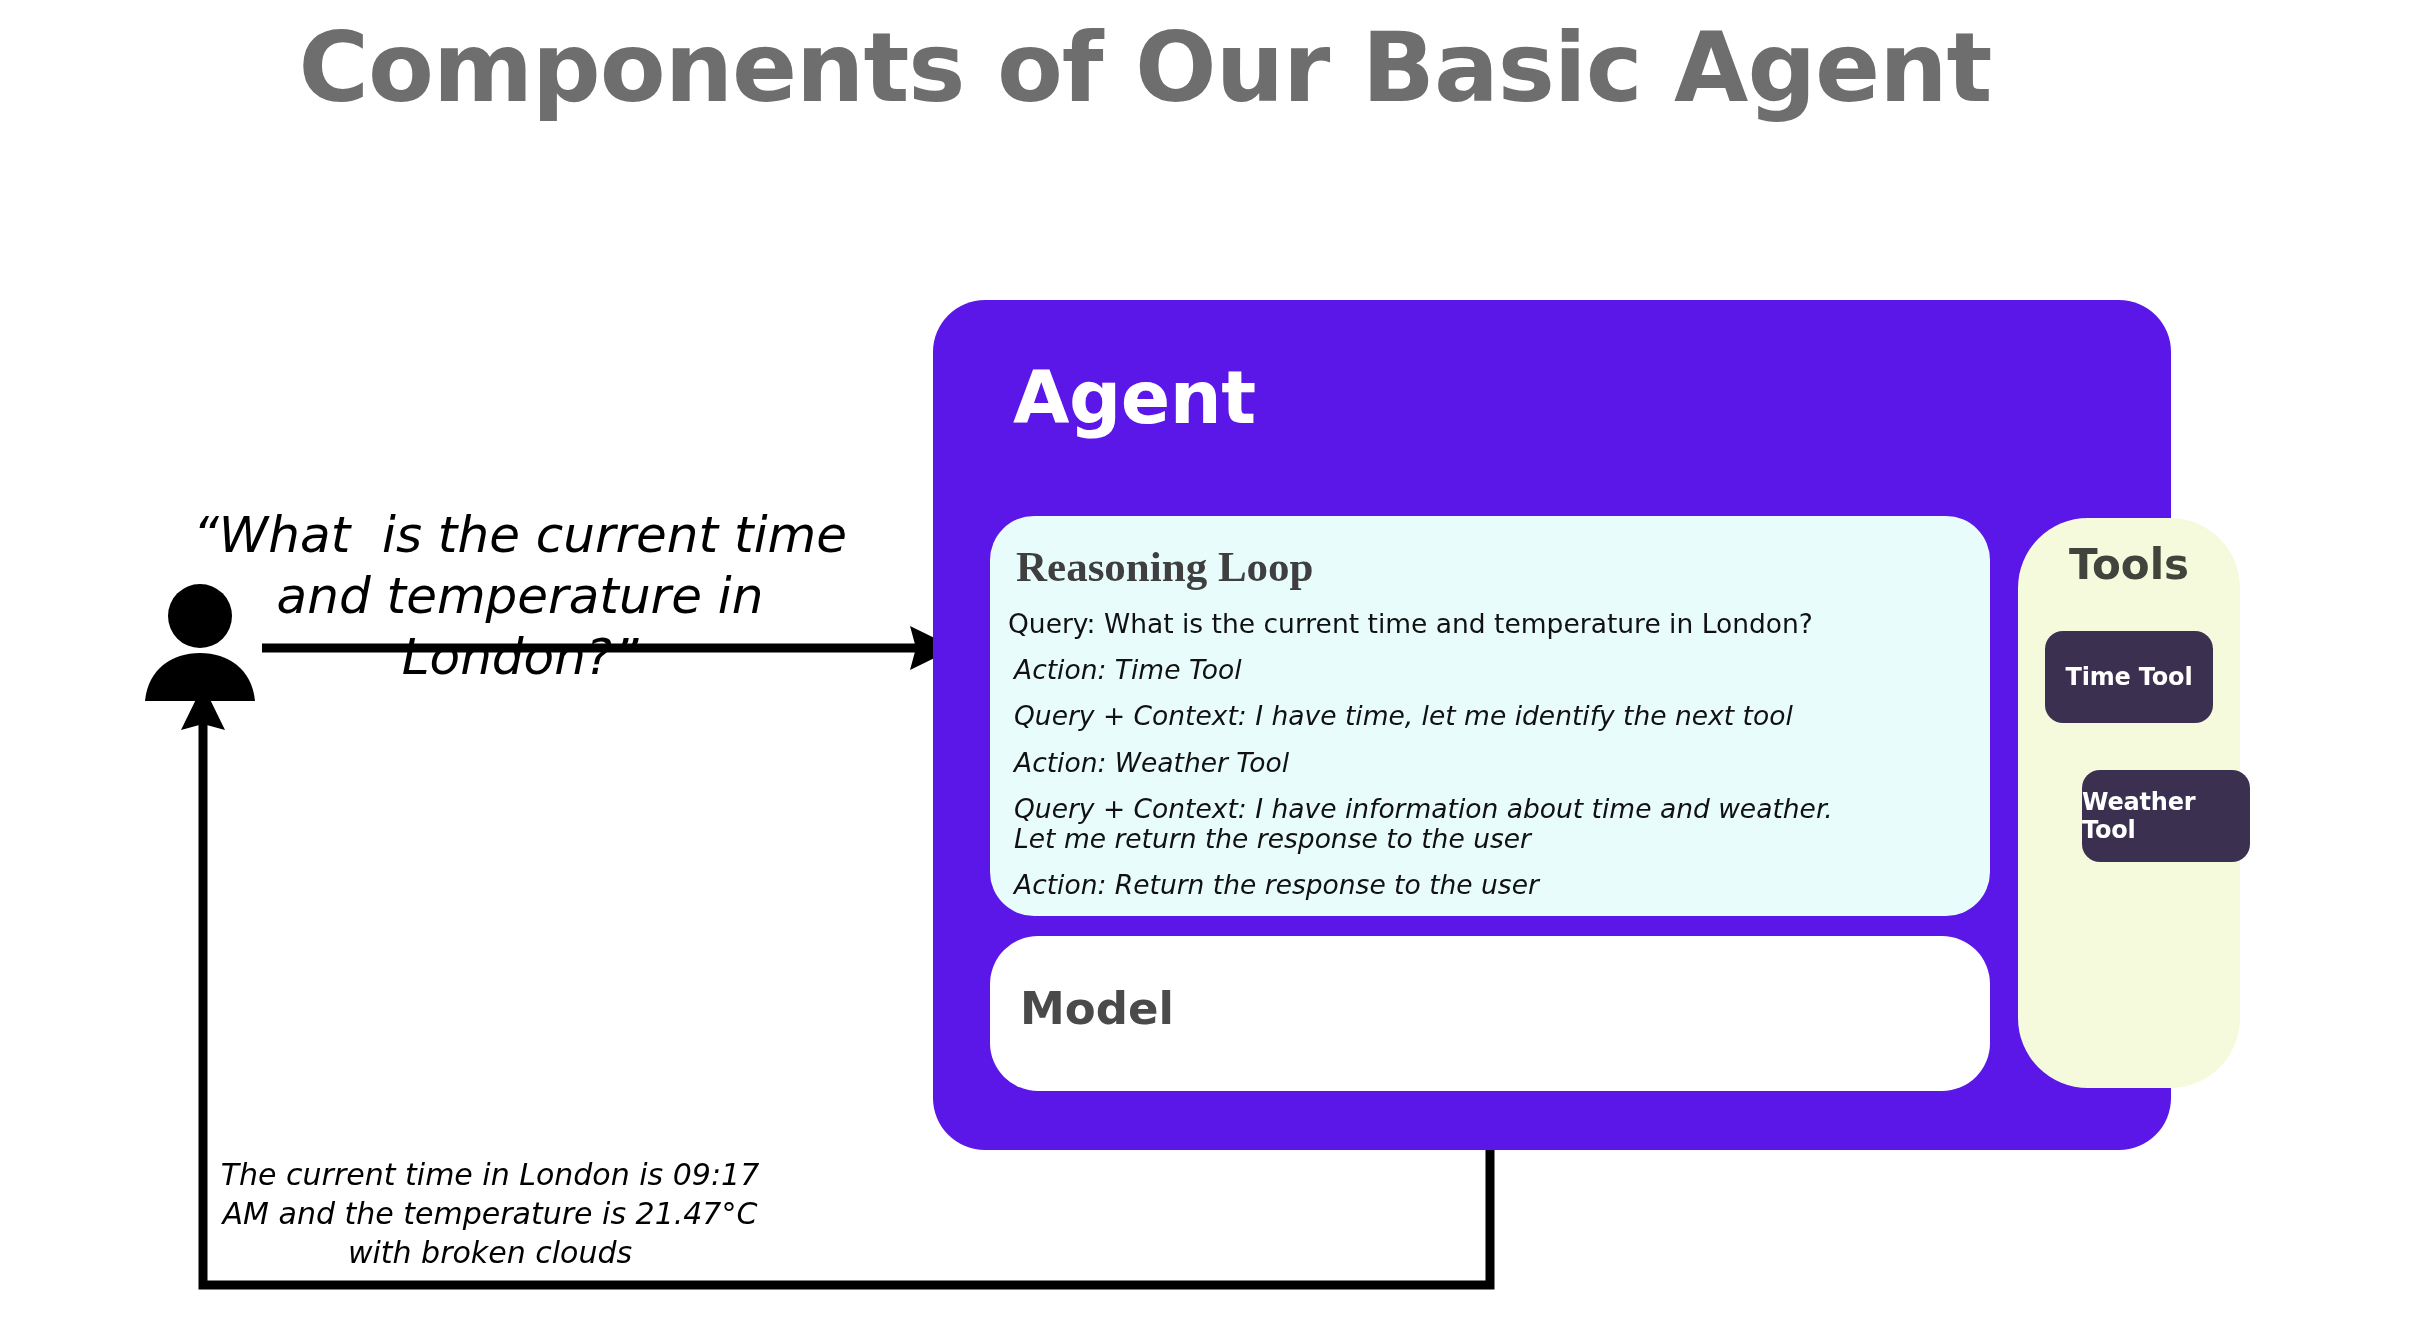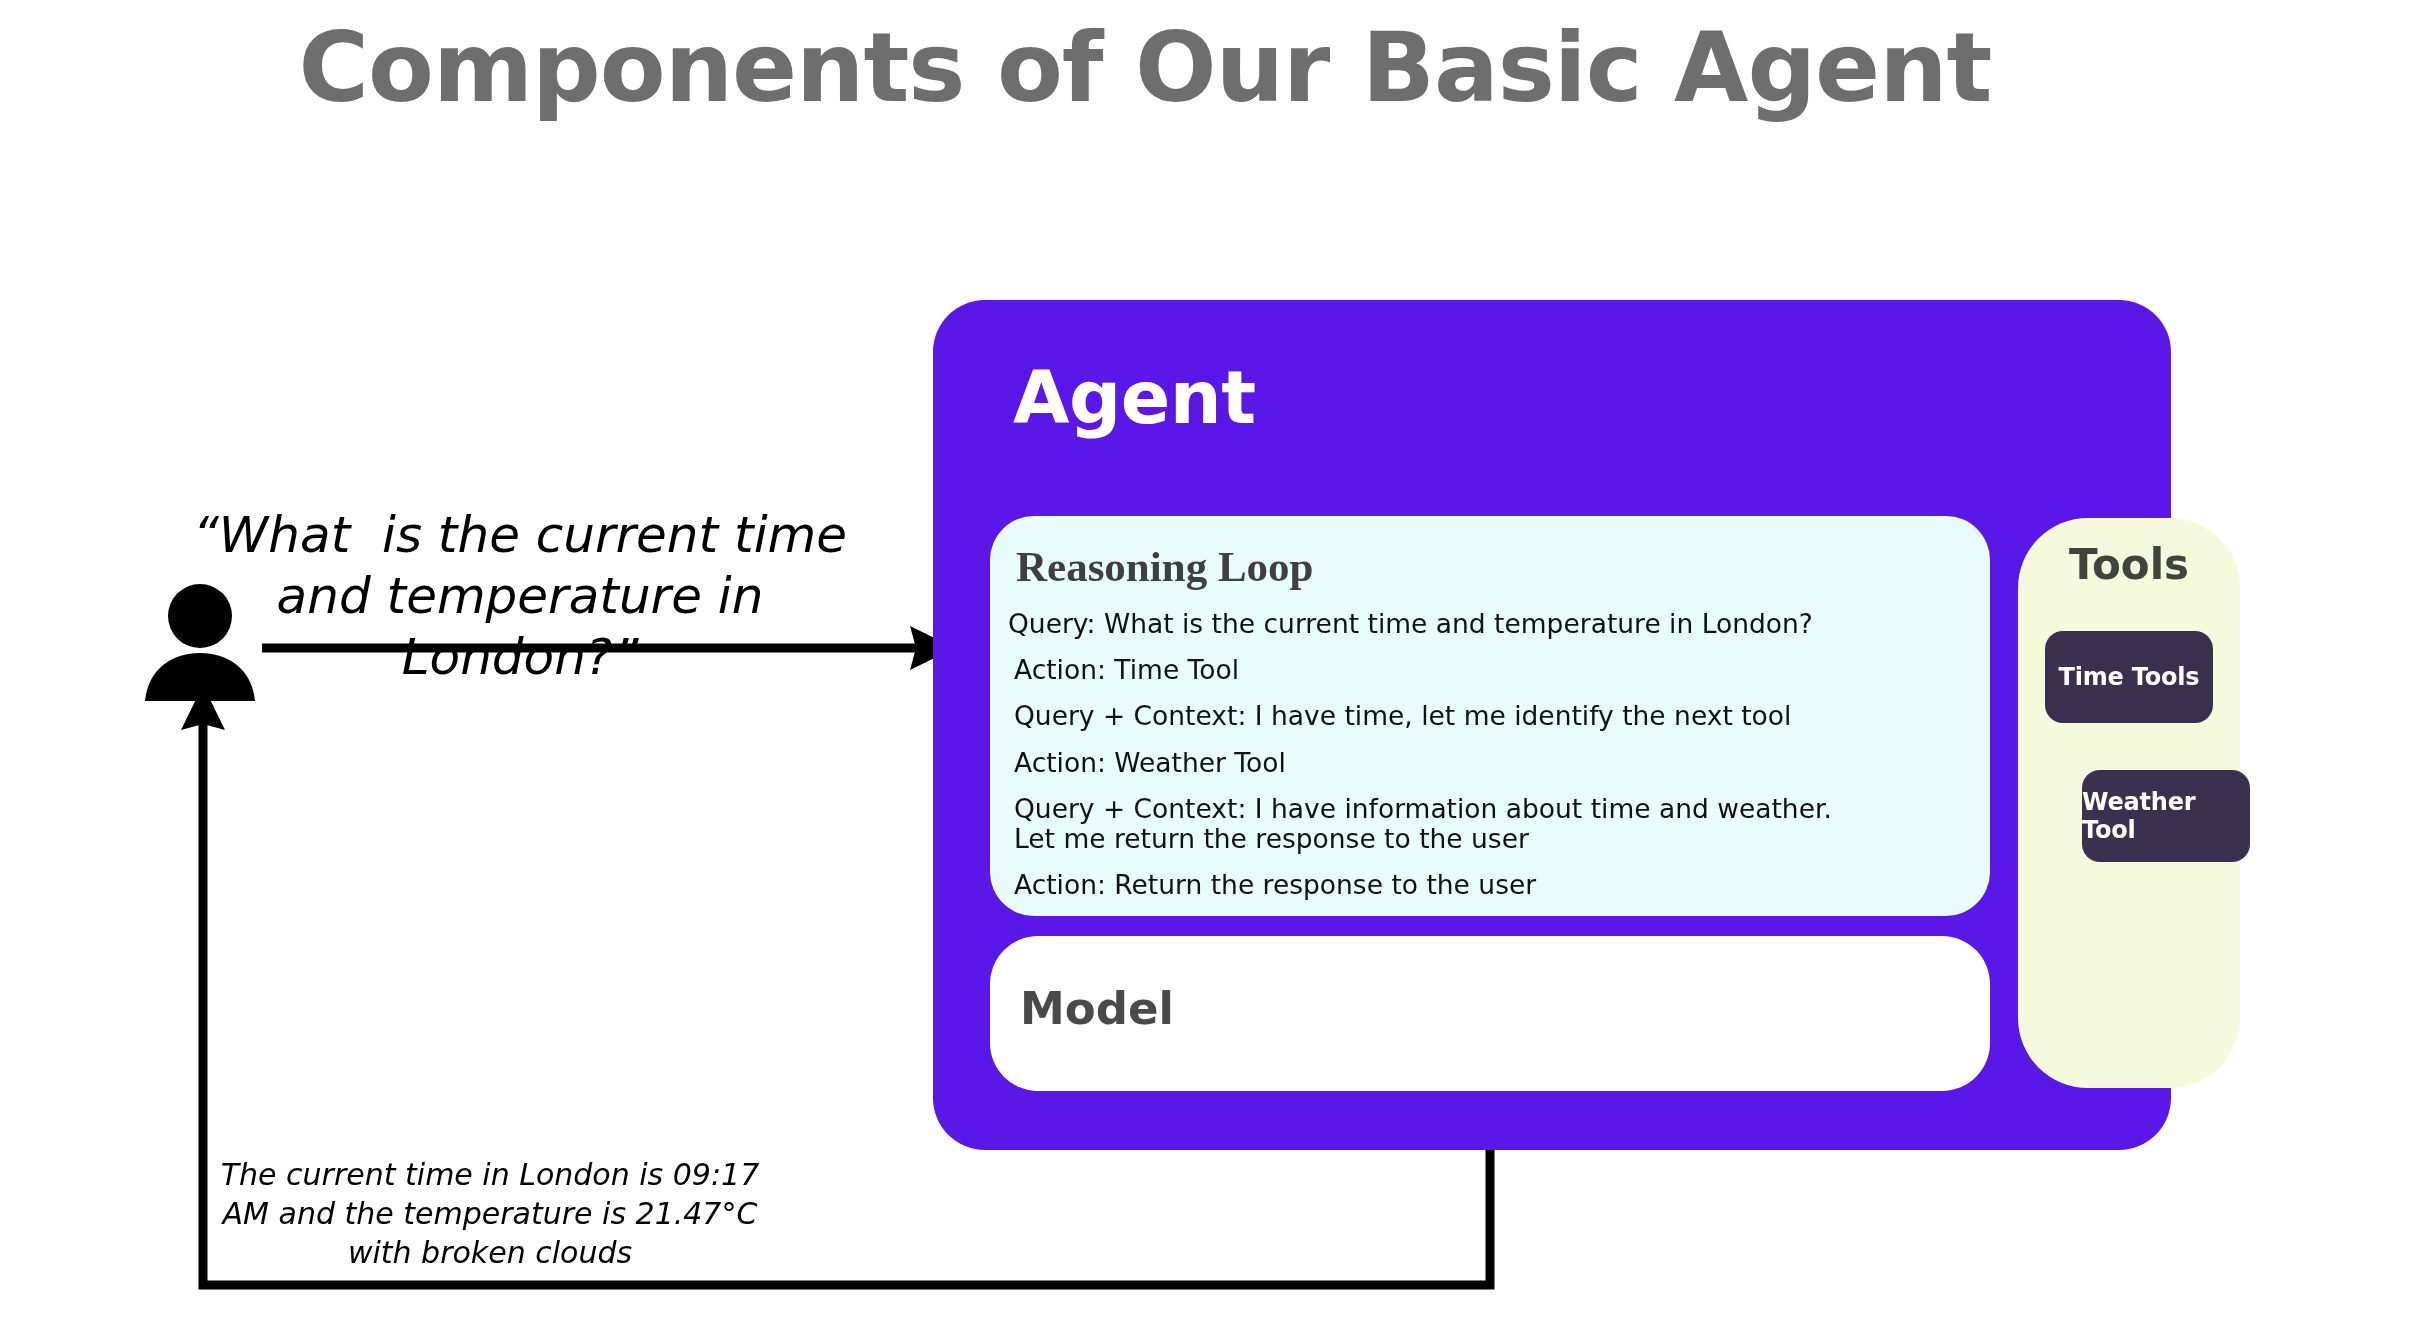--- a/index.html
+++ b/index.html
@@ -129,20 +129,21 @@
   }
   .rl-line {
     font-family: "DejaVu Sans", sans-serif;
     font-size: 26.5px;
     color: #111111;
     line-height: 1.14;
     margin-bottom: 16px;
     white-space: pre-wrap;
   }
   .rl-line.italic {
+    font-style: italic;
     padding-left: 6px;
   }
   .rl-line.plain {
     font-style: normal;
     padding-left: 0;
   }
 
   
   #model-box {
     position: absolute;
@@ -246,17 +247,17 @@
       <div class="rl-line italic">Action: Return the response to the user</div>
     </div>
   </div>
 
   <div id="model-box">
     <div id="model-title">Model</div>
   </div>
 
   <div id="tools-panel">
     <div id="tools-title">Tools</div>
-    <div id="tool-time" class="tool-button">Time Tools</div>
+    <div id="tool-time" class="tool-button">Time Tool</div>
     <div id="tool-weather" class="tool-button">Weather Tool</div>
   </div>
 
 </div>
 
 </body></html>

